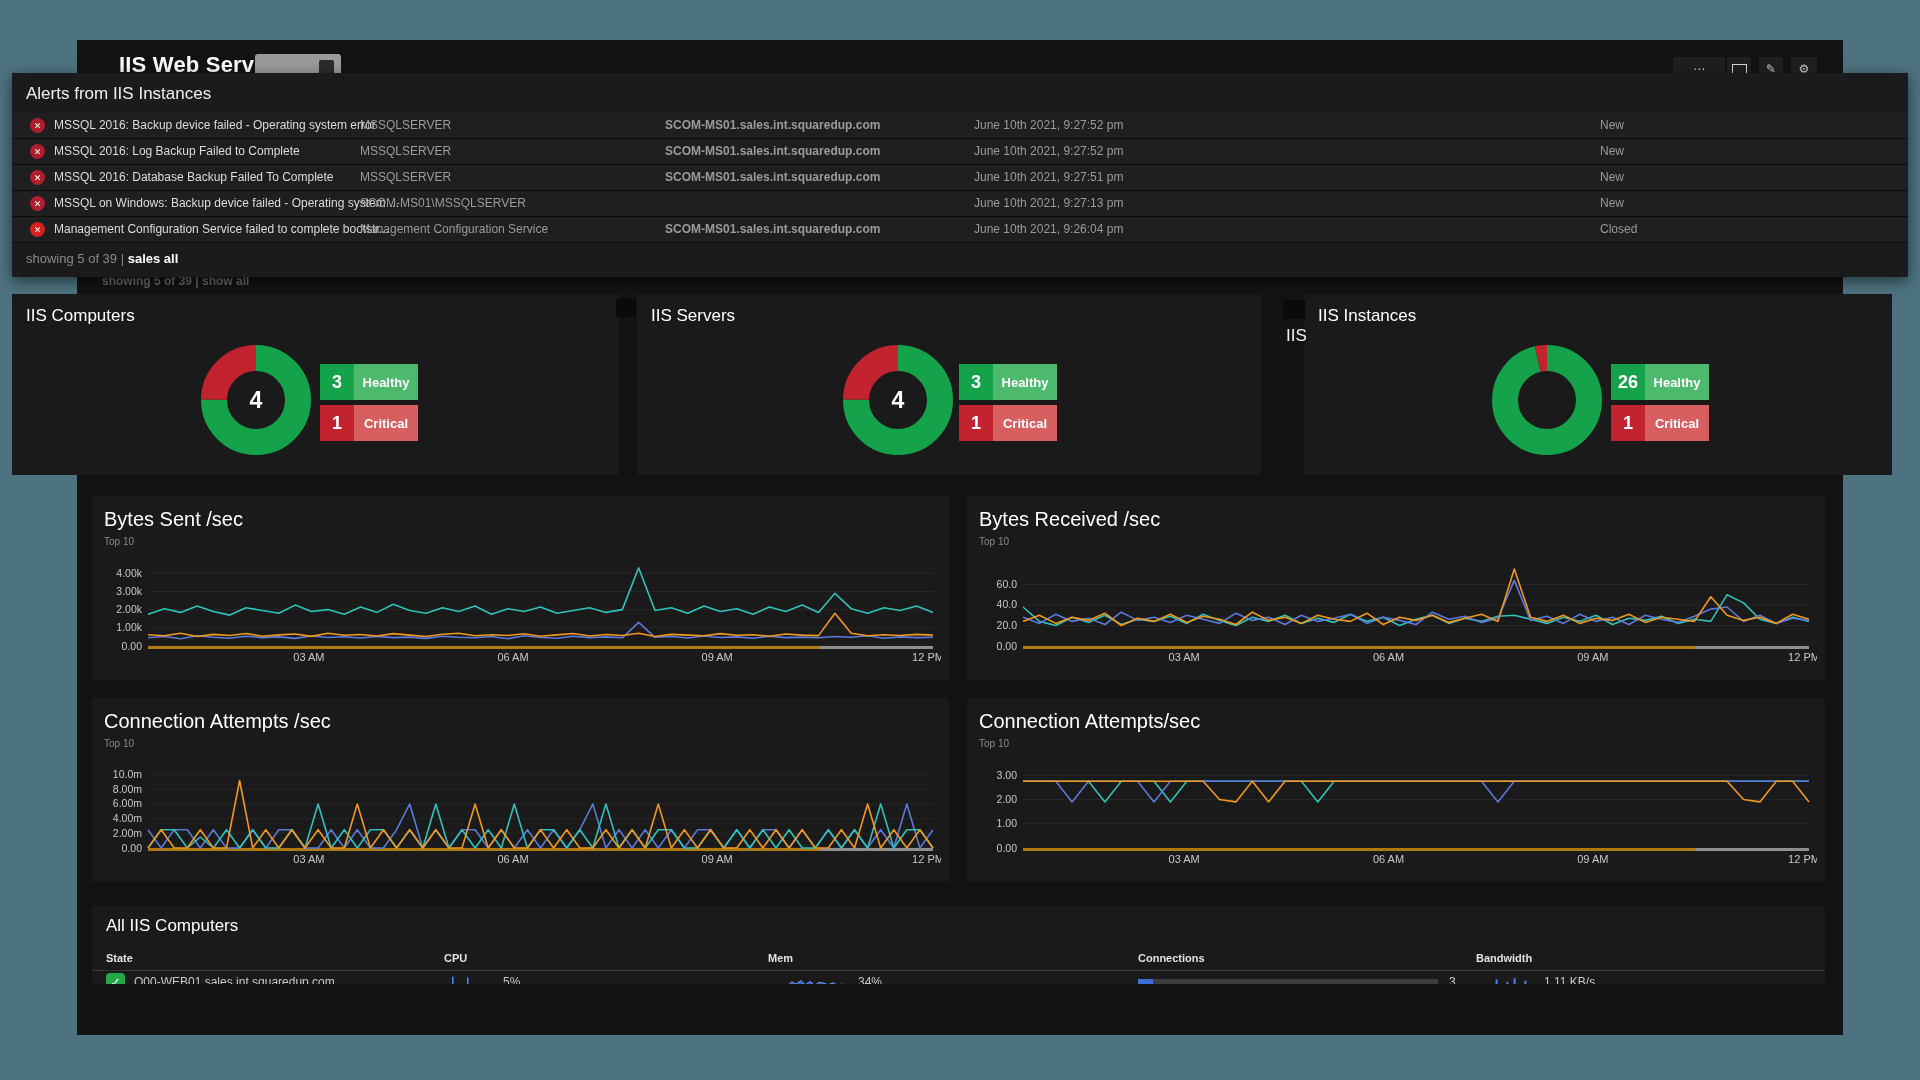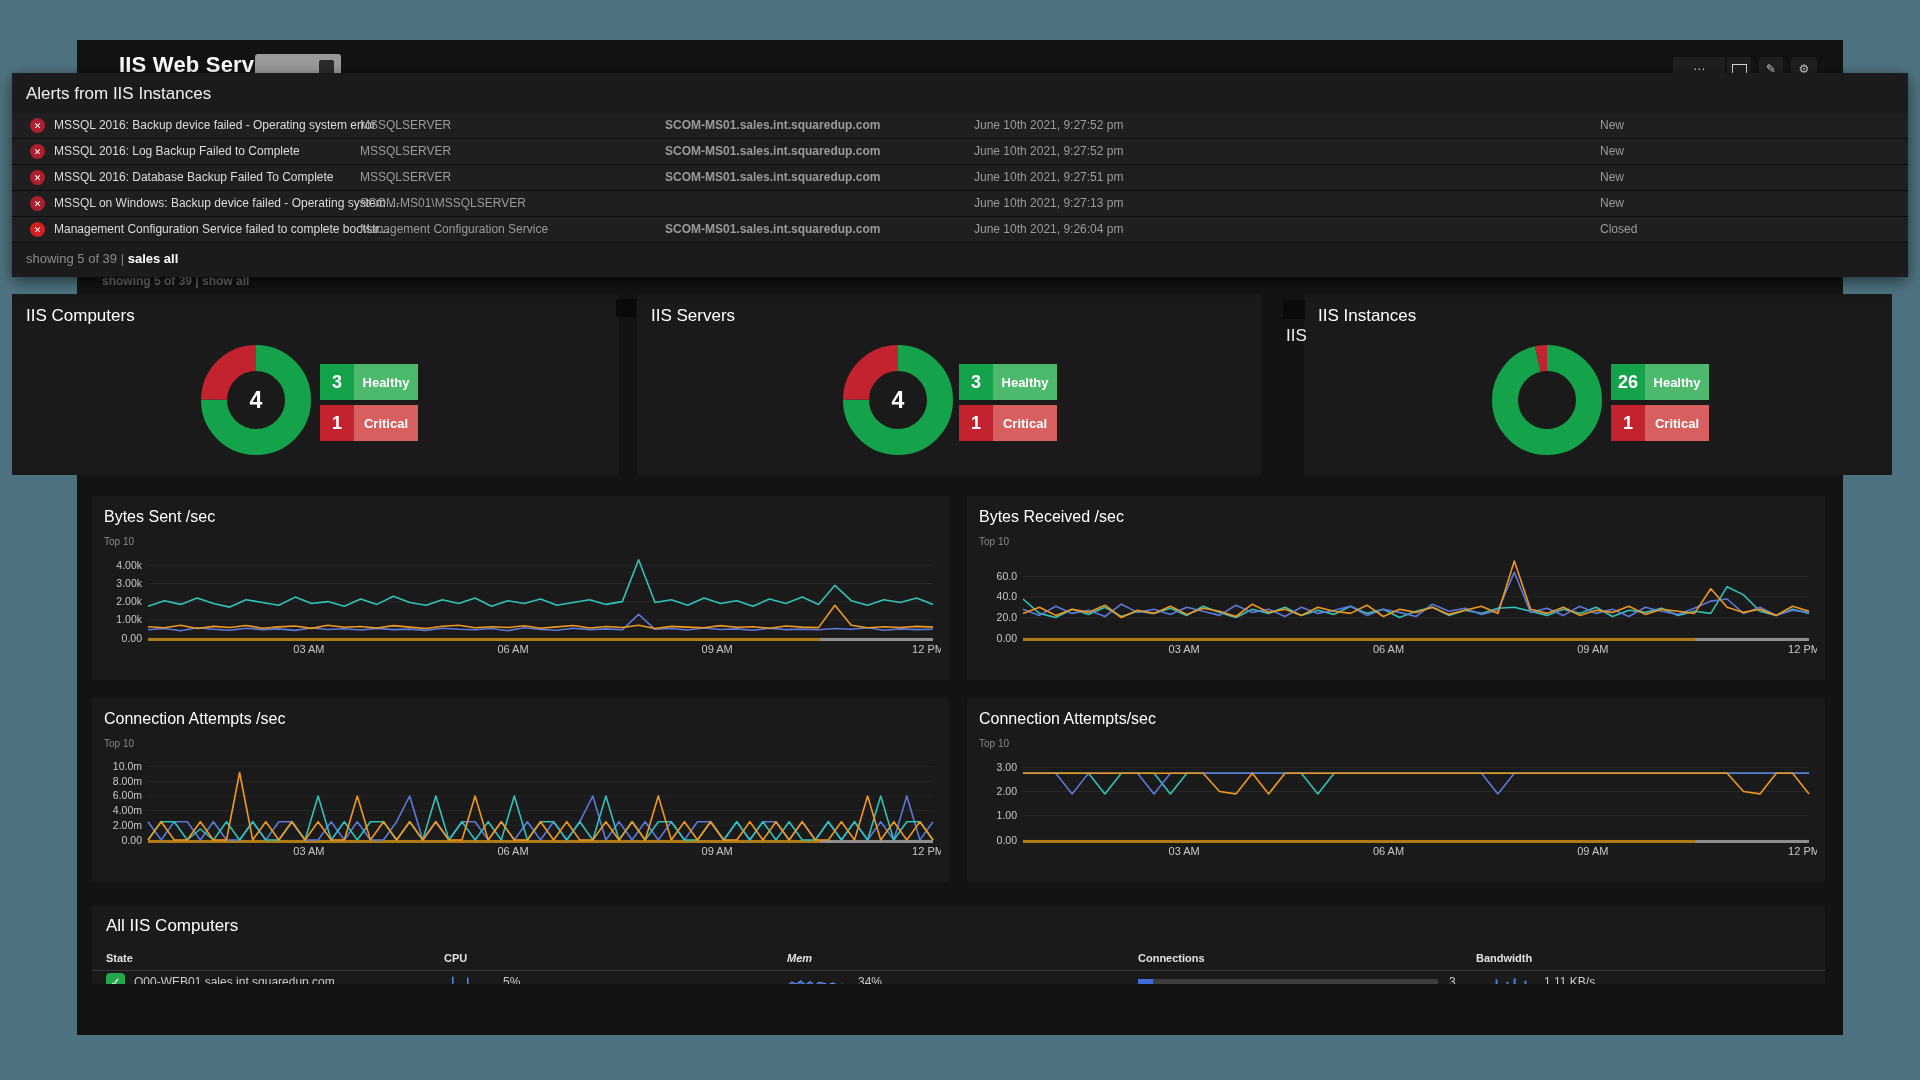--- a/index.html
+++ b/index.html
@@ -37,23 +37,23 @@
   .donut-center{position:absolute;width:120px;height:120px;top:46px;display:flex;align-items:center;justify-content:center;
     color:#fff;font-size:23px;font-weight:700;pointer-events:none;}
   .legend{position:absolute;top:70px;width:100px;}
   .pill{display:flex;height:36px;margin-bottom:5px;}
   .pill .num{width:34px;display:flex;align-items:center;justify-content:center;color:#fff;font-size:18px;font-weight:600;}
   .pill .lab{width:64px;display:flex;align-items:center;justify-content:center;color:#fff;font-size:13px;font-weight:600;}
   .deco-sq{position:absolute;background:#0a0a0a;z-index:3;}
   #stray-iis{position:absolute;left:1286px;top:326px;font-size:17px;color:#efefef;z-index:3;}
   
   .chart-tile{position:absolute;background:#1a1a1a;height:184px;overflow:hidden;}
-  .chart-title{position:absolute;left:12px;top:12px;font-size:16px;color:#fff;}
+  .chart-title{position:absolute;left:12px;top:12px;font-size:20px;color:#fff;}
   .chart-sub{position:absolute;left:12px;top:40px;font-size:10px;color:#8a8a8a;}
-  .plot{position:absolute;left:8px;top:52px;right:8px;height:114px;}
+  .plot{position:absolute;left:8px;top:60px;right:8px;height:114px;}
   
   #computers-panel{position:absolute;left:92px;top:906px;width:1733px;height:78px;background:#1a1a1a;overflow:hidden;}
   #computers-panel .ttl{position:absolute;left:14px;top:10px;font-size:17px;color:#fff;}
   .th{position:absolute;top:46px;font-size:11px;font-weight:700;color:#e2e2e2;}
   .th-line{position:absolute;left:0;top:64px;width:100%;height:1px;background:#3a3a3a;}
   .trow{position:absolute;left:0;top:66px;width:100%;height:24px;}
   .trow span{position:absolute;top:3px;font-size:12px;color:#c9c9c9;white-space:nowrap;}
   .chk{position:absolute;left:14px;top:1px;width:19px;height:19px;background:#23a849;border-radius:4px;
     color:#fff;font-size:13px;font-weight:700;display:flex;align-items:center;justify-content:center;}
   .conn-track{position:absolute;left:1046px;top:7px;width:300px;height:9px;background:#3d3d3d;}
@@ -296,21 +296,21 @@
         <polyline points="48.0,23.3 64.4,23.3 80.8,23.3 97.1,23.3 113.5,23.3 129.9,43.9 146.3,23.3 162.6,23.3 179.0,23.3 195.4,43.9 211.8,23.3 228.1,23.3 244.5,23.3 260.9,23.3 277.3,23.3 293.6,23.3 310.0,23.3 326.4,23.3 342.8,43.9 359.1,23.3 375.5,23.3 391.9,23.3 408.3,23.3 424.6,23.3 441.0,23.3 457.4,23.3 473.8,23.3 490.1,23.3 506.5,23.3 522.9,23.3 539.3,23.3 555.6,23.3 572.0,23.3 588.4,23.3 604.8,23.3 621.1,23.3 637.5,23.3 653.9,23.3 670.3,23.3 686.6,23.3 703.0,23.3 719.4,23.3 735.8,23.3 752.1,23.3 768.5,23.3 784.9,23.3 801.3,23.3 817.6,23.3 834.0,23.3" fill="none" stroke="#2fc2b9" stroke-width="1.6" stroke-linejoin="round"></polyline>
         <polyline points="48.0,23.3 64.4,23.3 80.8,23.3 97.1,43.9 113.5,23.3 129.9,23.3 146.3,23.3 162.6,23.3 179.0,43.9 195.4,23.3 211.8,23.3 228.1,23.3 244.5,23.3 260.9,23.3 277.3,23.3 293.6,23.3 310.0,23.3 326.4,23.3 342.8,23.3 359.1,23.3 375.5,23.3 391.9,23.3 408.3,23.3 424.6,23.3 441.0,23.3 457.4,23.3 473.8,23.3 490.1,23.3 506.5,23.3 522.9,43.9 539.3,23.3 555.6,23.3 572.0,23.3 588.4,23.3 604.8,23.3 621.1,23.3 637.5,23.3 653.9,23.3 670.3,23.3 686.6,23.3 703.0,23.3 719.4,23.3 735.8,23.3 752.1,23.3 768.5,23.3 784.9,23.3 801.3,23.3 817.6,23.3 834.0,23.3" fill="none" stroke="#5b79d9" stroke-width="1.6" stroke-linejoin="round"></polyline>
         <polyline points="48.0,23.3 64.4,23.3 80.8,23.3 97.1,23.3 113.5,23.3 129.9,23.3 146.3,23.3 162.6,23.3 179.0,23.3 195.4,23.3 211.8,23.3 228.1,23.3 244.5,41.5 260.9,43.9 277.3,23.3 293.6,43.9 310.0,23.3 326.4,23.3 342.8,23.3 359.1,23.3 375.5,23.3 391.9,23.3 408.3,23.3 424.6,23.3 441.0,23.3 457.4,23.3 473.8,23.3 490.1,23.3 506.5,23.3 522.9,23.3 539.3,23.3 555.6,23.3 572.0,23.3 588.4,23.3 604.8,23.3 621.1,23.3 637.5,23.3 653.9,23.3 670.3,23.3 686.6,23.3 703.0,23.3 719.4,23.3 735.8,23.3 752.1,23.3 768.5,41.5 784.9,43.9 801.3,23.3 817.6,23.3 834.0,43.9" fill="none" stroke="#f0981e" stroke-width="1.6" stroke-linejoin="round"></polyline>
       </svg></div>
 </div>
 
 <div id="computers-panel">
   <div class="ttl">All IIS Computers</div>
   <span class="th" style="left:14px;">State</span>
   <span class="th" style="left:352px;">CPU</span>
-  <span class="th" style="left:695px;font-style:italic;">Mem</span>
+  <span class="th" style="left:676px;">Mem</span>
   <span class="th" style="left:1046px;">Connections</span>
   <span class="th" style="left:1384px;">Bandwidth</span>
   <div class="th-line"></div>
   <div class="trow">
     <div class="chk">✓</div>
     <span style="left:42px;">Q00-WEB01.sales.int.squaredup.com</span>
     <svg id="cpu-spark" style="position:absolute;left:351px;top:3px;" width="46" height="16">
         <rect x="0" y="13.879999999999999" width="1.6" height="1.12" fill="#4f7fe3"></rect>
         <rect x="3" y="14" width="1.6" height="1" fill="#4f7fe3"></rect>
         <rect x="6" y="14" width="1.6" height="1" fill="#4f7fe3"></rect>

